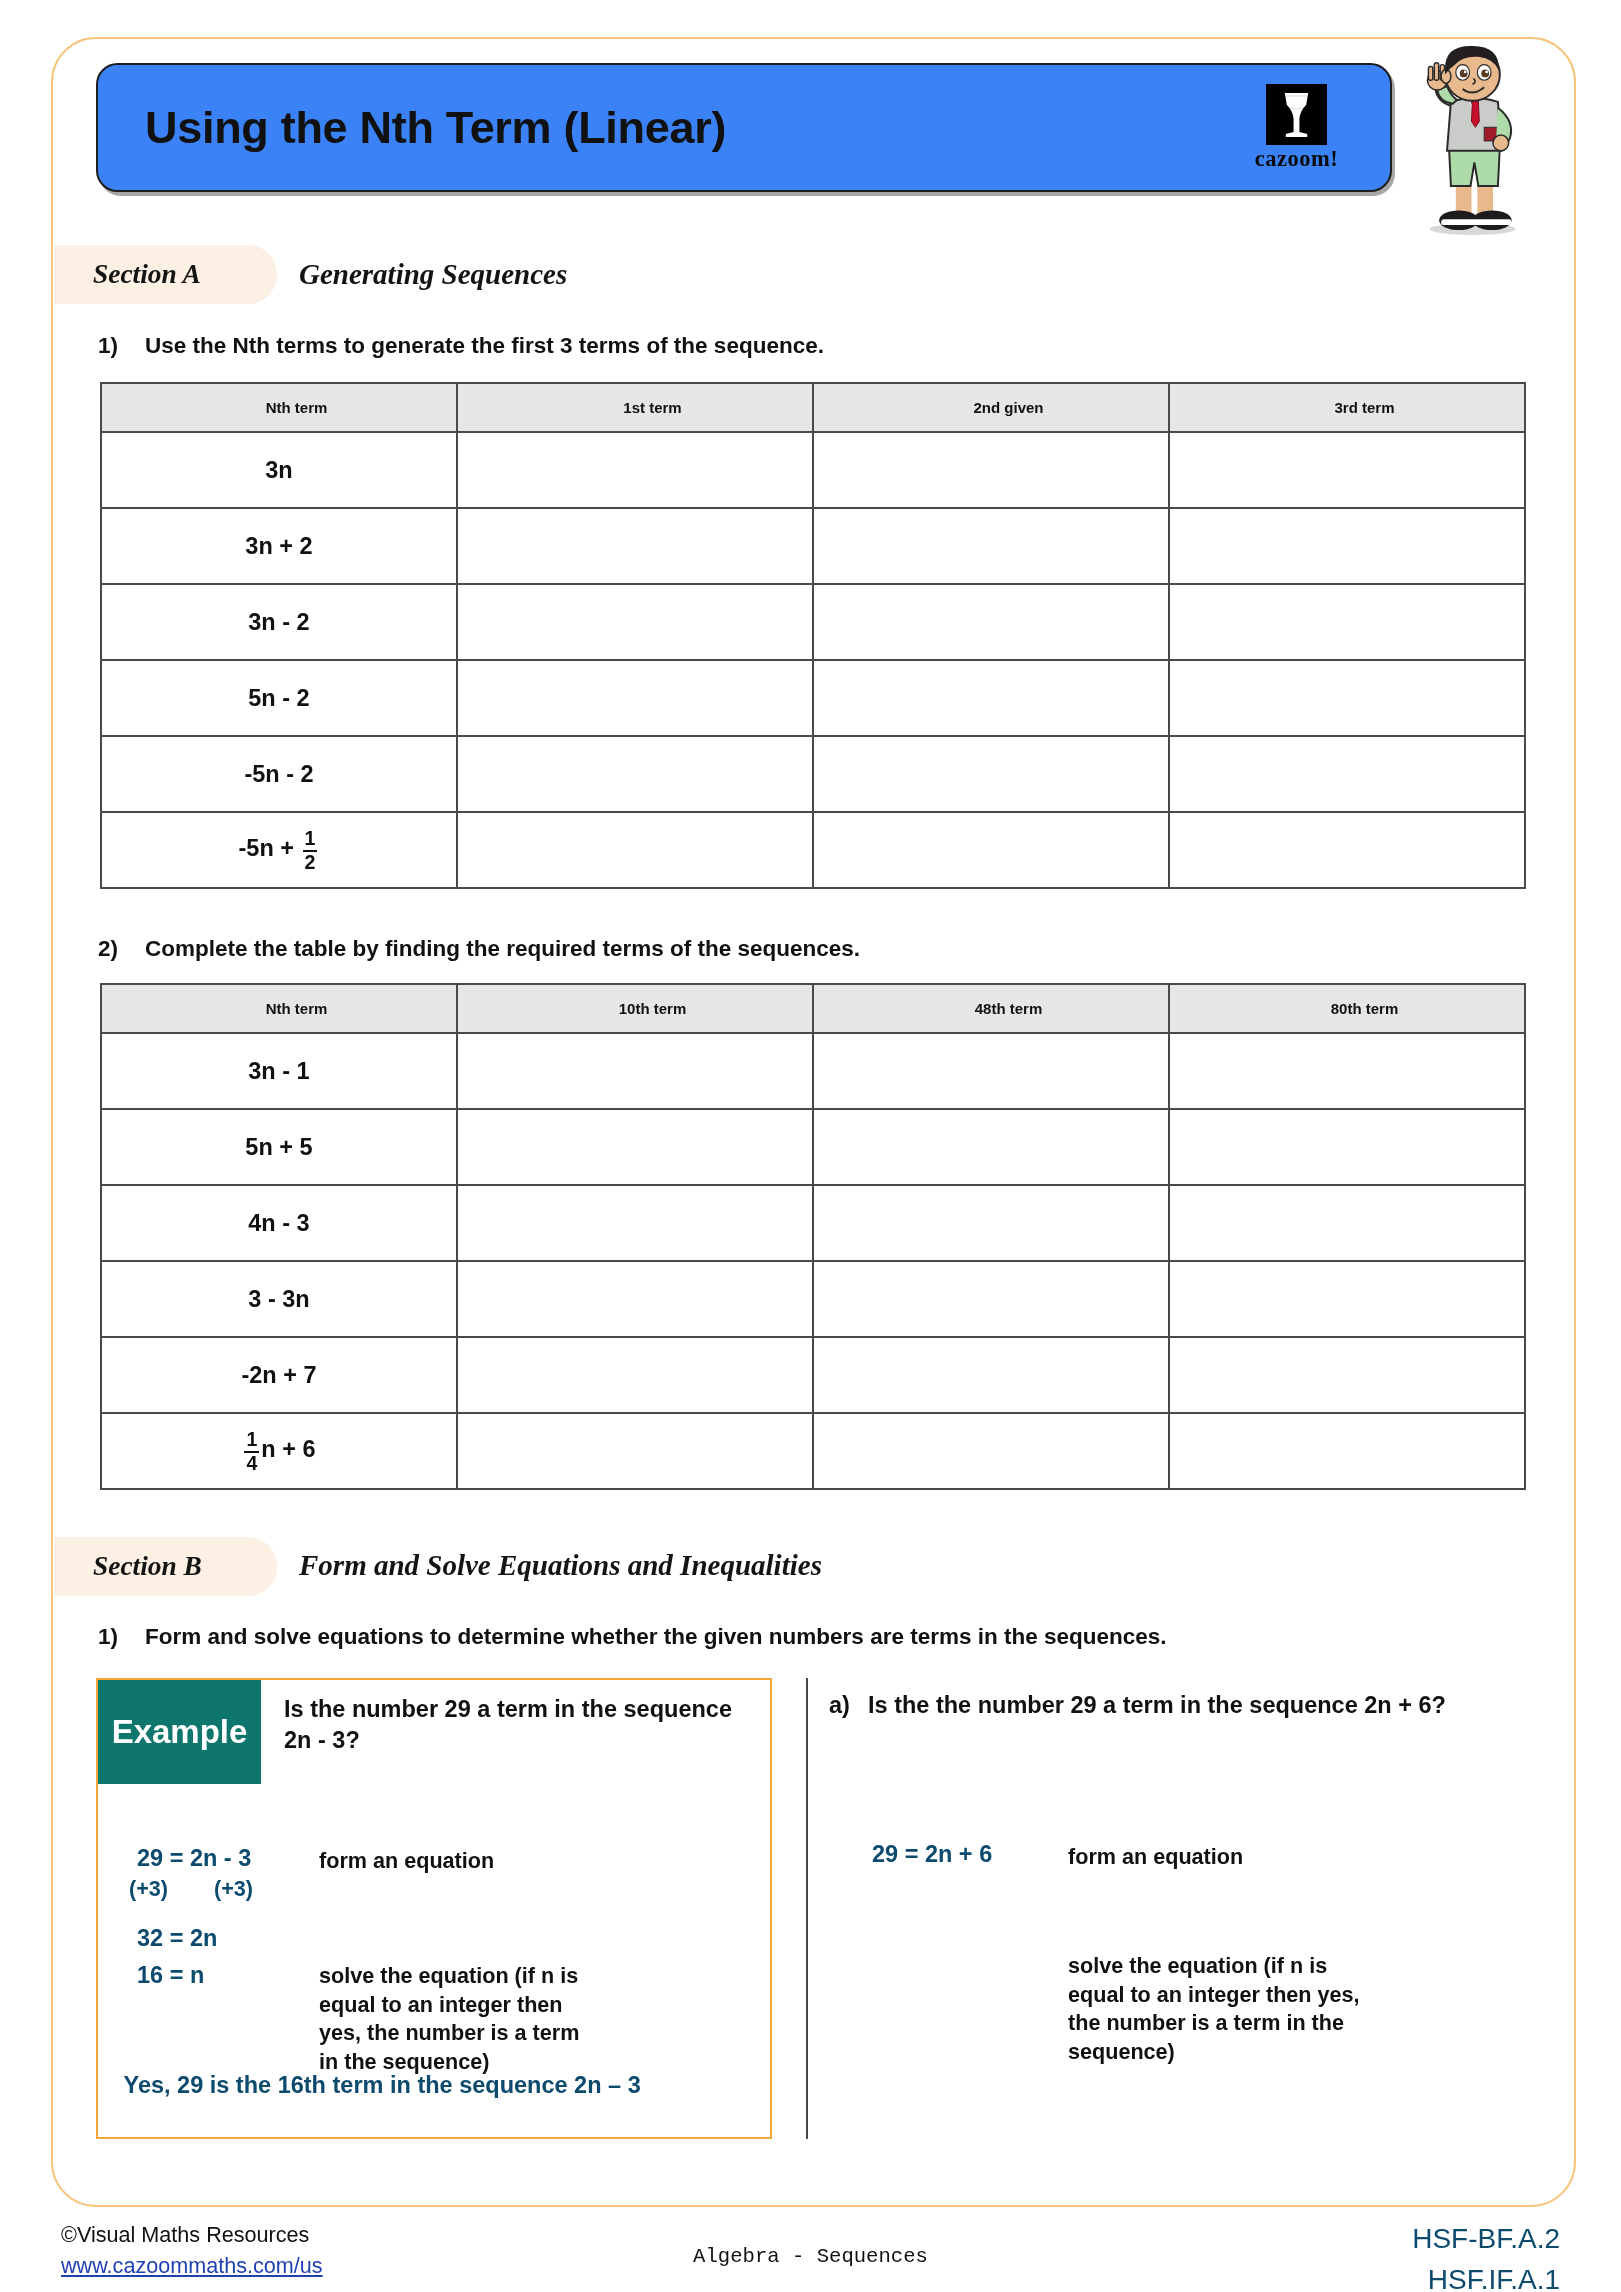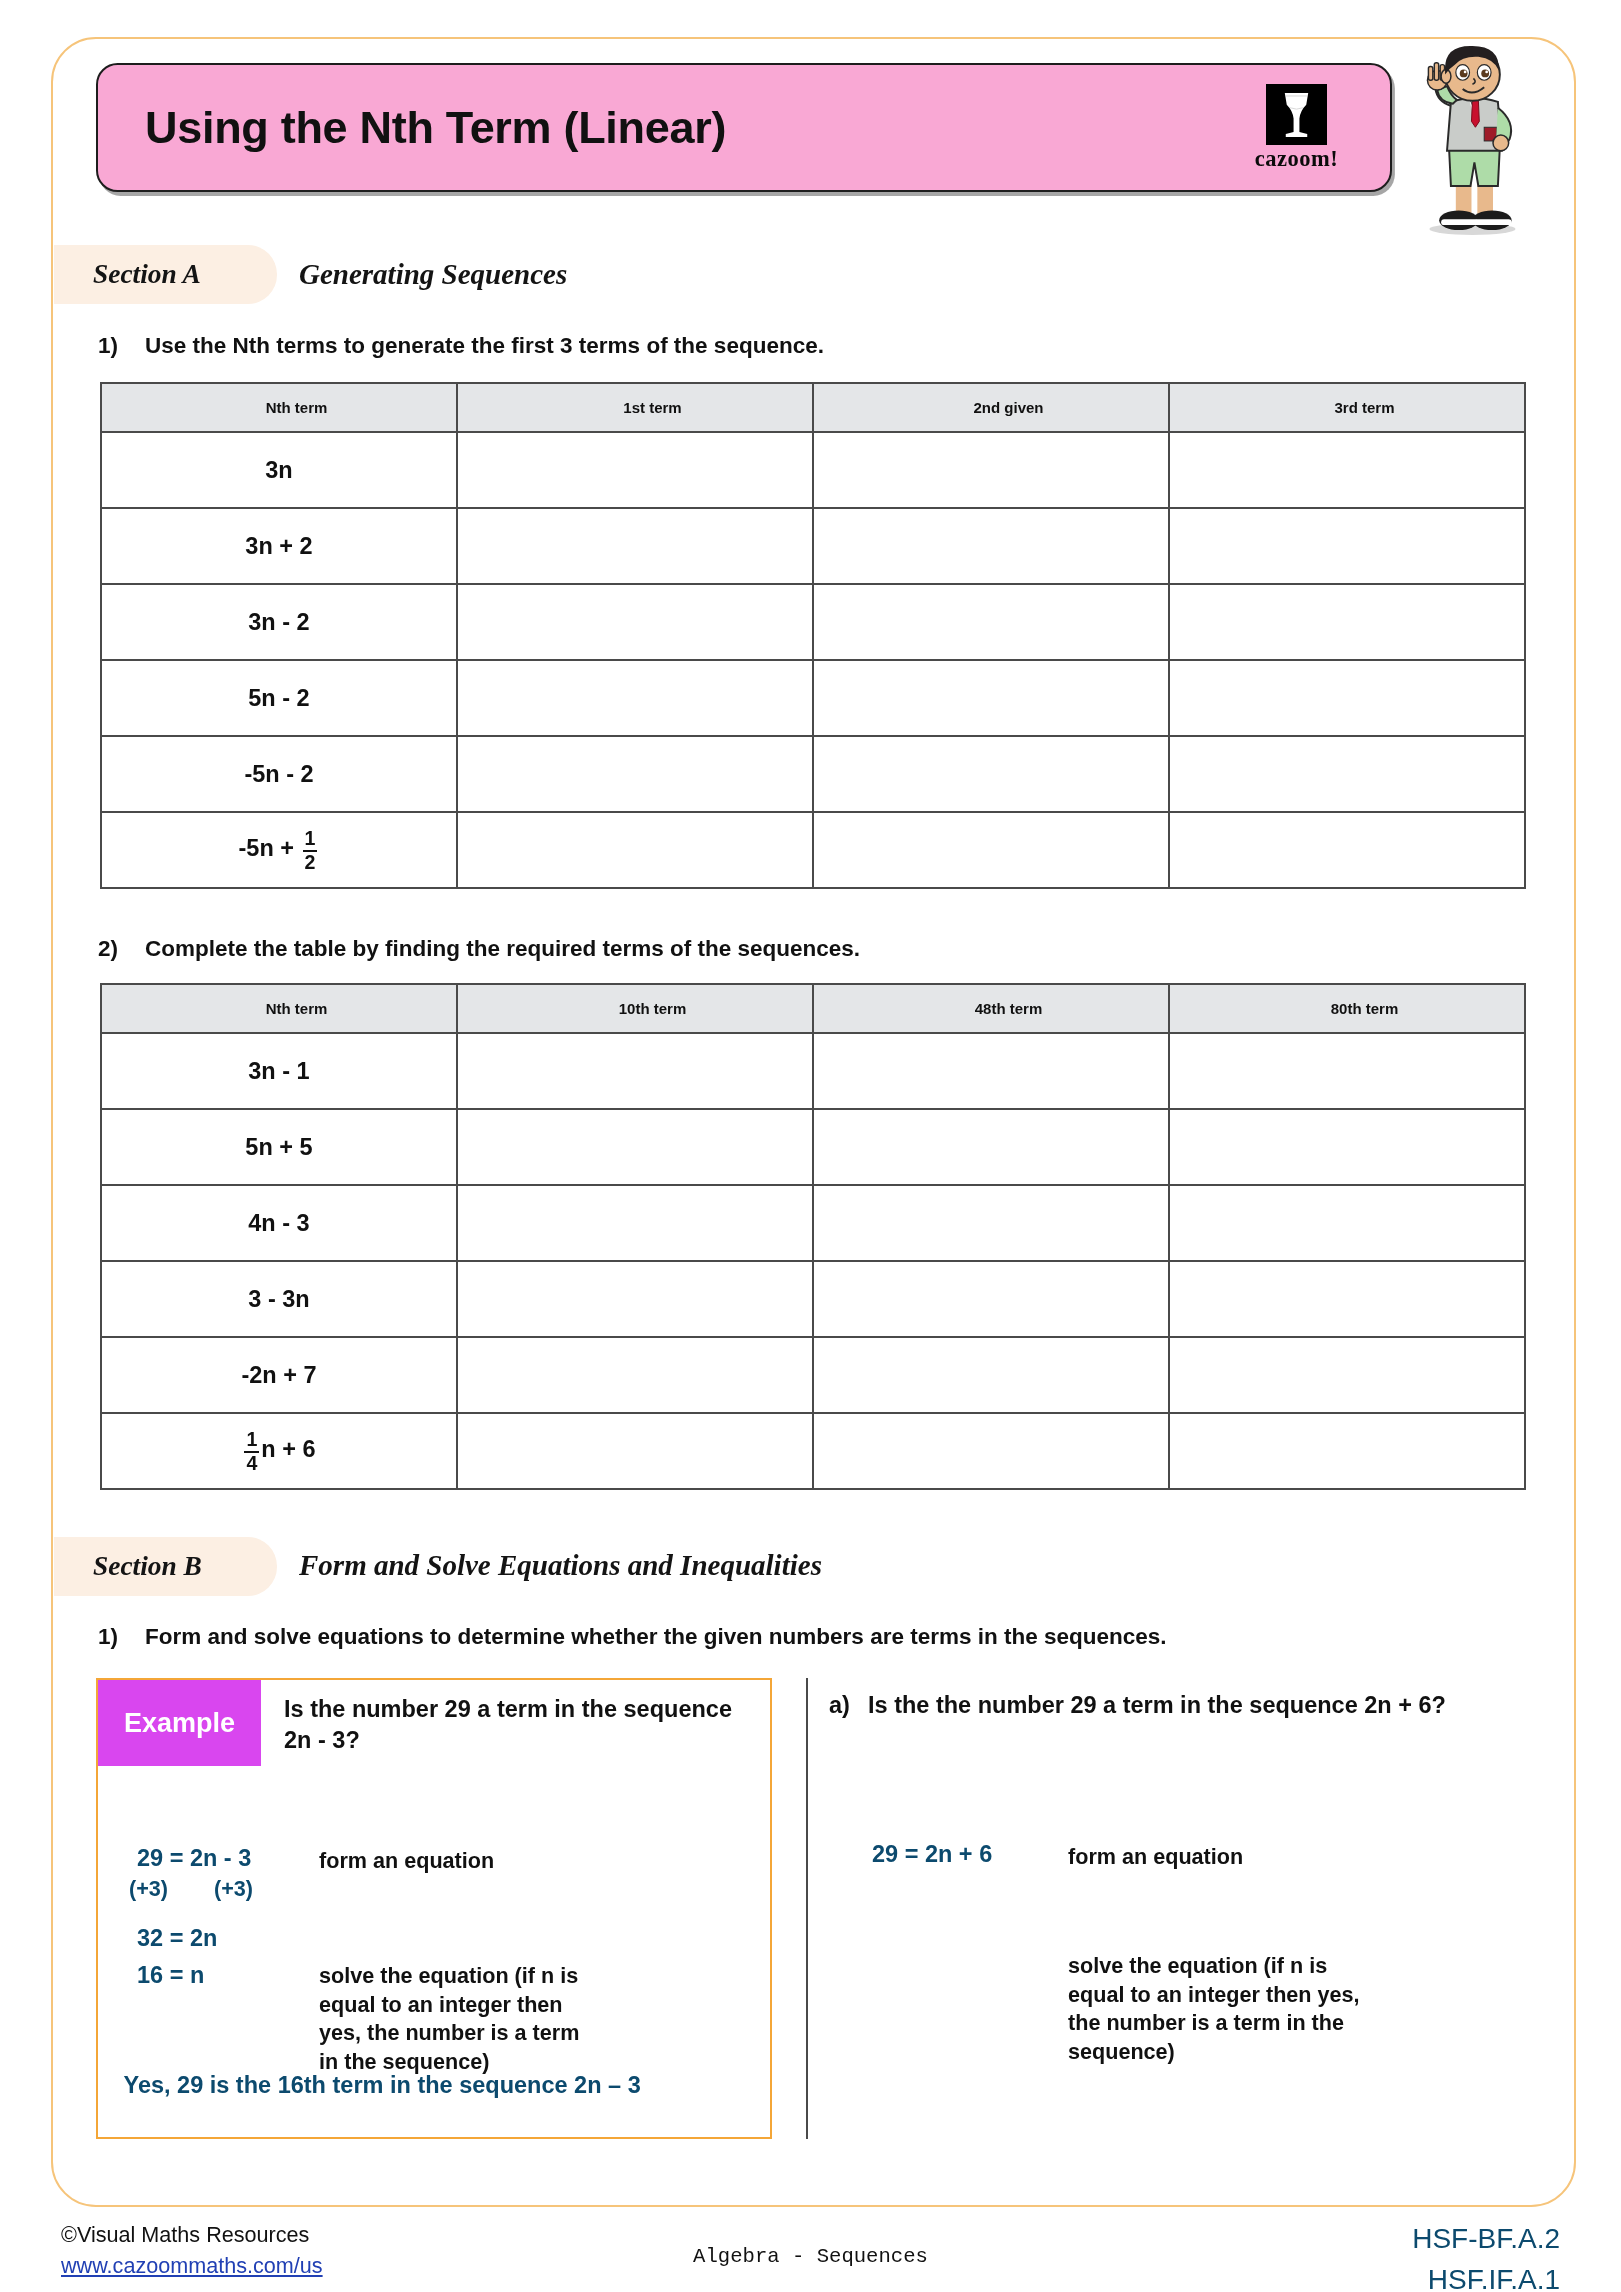--- a/index.html
+++ b/index.html
@@ -38,21 +38,21 @@
     top: 63px;
     width: 1296px;
     height: 129px;
   }
   .title-box {
     position: absolute;
     left: 0;
     top: 0;
     width: 1296px;
     height: 129px;
-    background: #f9a8d4;
+    background: #3b82f6;
     border: 2.9px solid #1d1d1d;
     border-radius: 21.6px;
     box-shadow: 2.9px 3.9px 0 rgba(0,0,0,0.35);
     display: flex;
     align-items: center;
   }
   .title-text {
     margin-left: 47px;
     font-size: 45px;
     font-weight: bold;
@@ -191,27 +191,27 @@
     width: 676px;
     height: 461px;
     border: 2px solid #F4A637;
     background: #ffffff;
   }
   .example-badge {
     position: absolute;
     left: 0;
     top: 0;
     width: 163px;
-    height: 86px;
-    background: #d946ef;
+    height: 104px;
+    background: #0f766e;
     color: #ffffff;
     display: flex;
     align-items: center;
     justify-content: center;
-    font-size: 27px;
+    font-size: 33px;
     font-weight: bold;
   }
   .example-question {
     position: absolute;
     left: 186px;
     top: 13.7px;
     width: 461px;
     font-size: 23.5px;
     font-weight: bold;
     color: #111;

